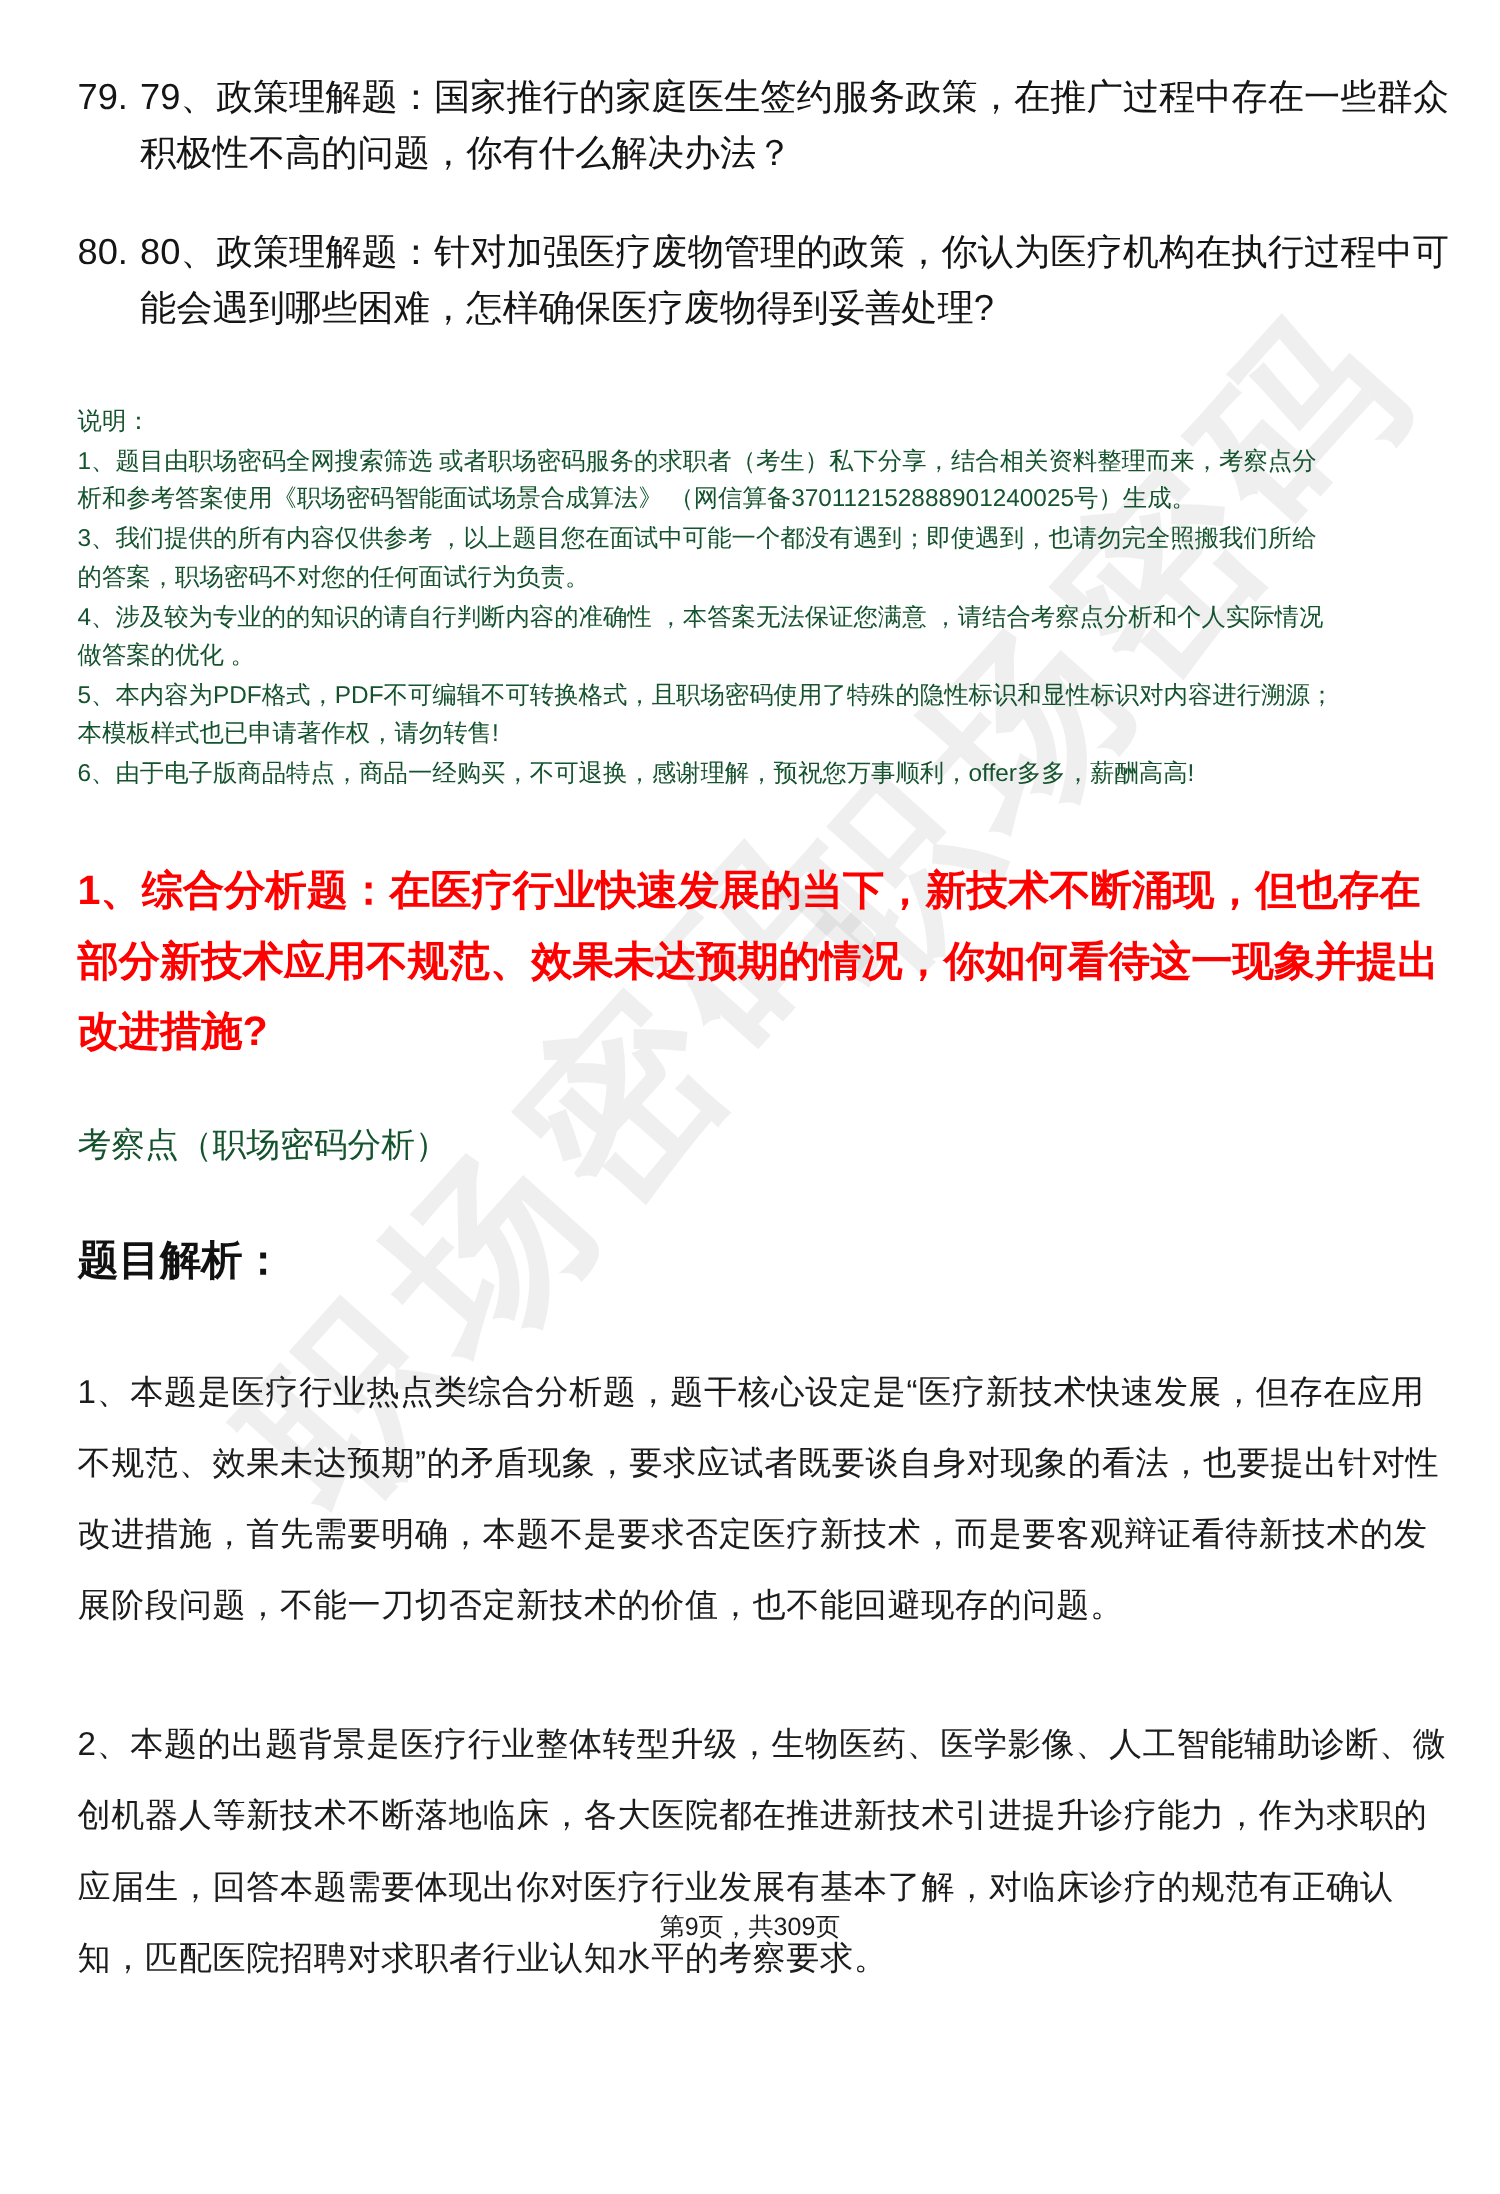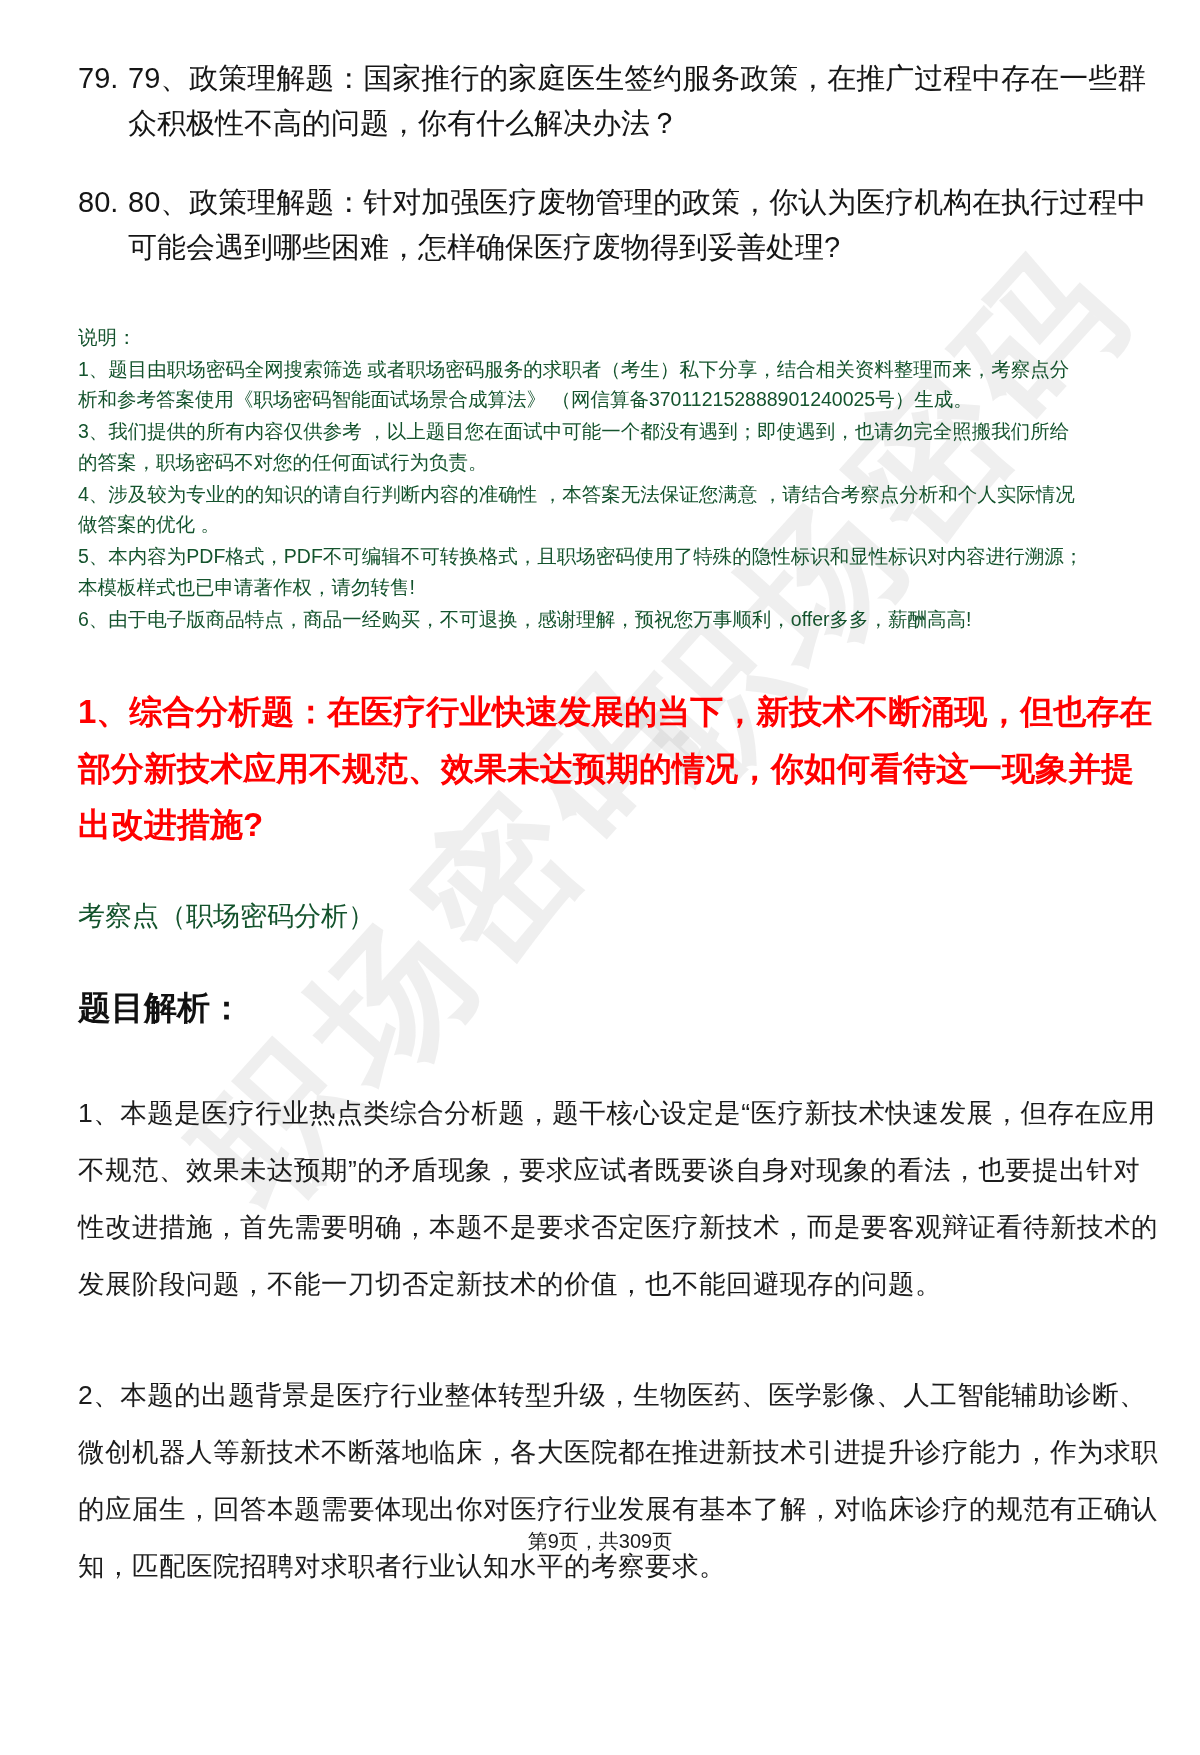--- a/index.html
+++ b/index.html
@@ -28,21 +28,20 @@
     pointer-events: none;
     user-select: none;
   }
   .wm1 { left: 230px; top: 1080px; }
   .wm2 { left: 660px; top: 660px; }
 
   .content {
     position: relative;
     z-index: 1;
     padding: 56px 37px 0 62px;
-    margin-left: 16px;
   }
 
   .question {
     display: flex;
     font-size: 29px;
     line-height: 1.55;
     margin-bottom: 34px;
     color: #151515;
   }
   .qnum {

